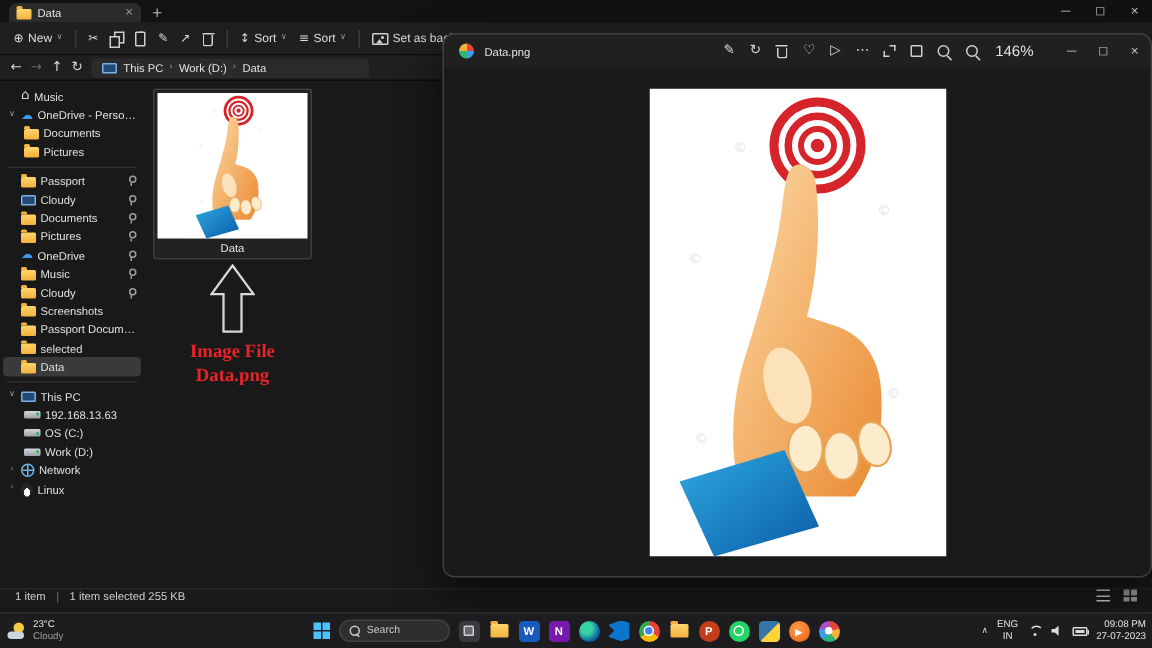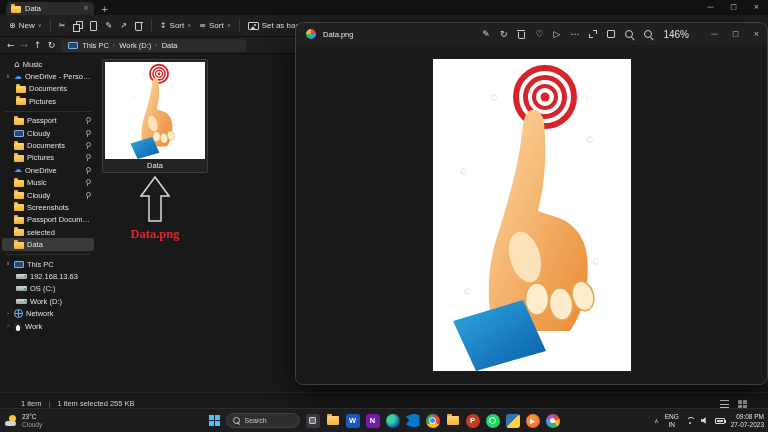--- a/index.html
+++ b/index.html
@@ -58,21 +58,21 @@
   .icimg{width:11px;height:8px;border:1px solid #cfcfcf;border-radius:1px;position:relative;overflow:hidden;flex:none}
   .icimg::before{content:"";position:absolute;left:1px;bottom:-1px;border-left:3px solid transparent;border-right:3px solid transparent;border-bottom:4px solid #cfcfcf}
   .icimg::after{content:"";position:absolute;right:1.2px;top:1.2px;width:2px;height:2px;border-radius:50%;background:#cfcfcf}
   
   .emain{flex:1;position:relative;min-width:0}
   .card{position:absolute;left:6px;top:5px;width:106px;border:1px solid #3d3d3d;background:#222;padding:2px 2px 0;border-radius:2px}
   .imgbox{width:100px;height:97px;background:#fff;display:flex;align-items:center;justify-content:center;margin:0 auto;overflow:hidden}
   .flabel{text-align:center;font-size:7.5px;color:#e8e8e8;padding:2px 0 2px}
   .uparrow{position:absolute;left:44px;top:122px}
   .ann{position:absolute;left:0;top:172px;width:118px;text-align:center;font-family:"Liberation Serif",serif;font-weight:bold;color:#e8242a;font-size:12.5px;line-height:1.3}
-  .status{height:16px;display:flex;align-items:flex-end;gap:7px;padding:0 21px;font-size:7.5px;color:#cfcfcf;background:#191919;border-top:1px solid #262626}
+  .status{height:16px;display:flex;align-items:flex-start;gap:7px;padding:0 10px;font-size:7.5px;color:#cfcfcf;background:#191919;border-top:1px solid #262626}
   .status .d{color:#6e6e6e}
   .views{margin-left:auto;display:flex;gap:9px;align-items:center}
   .v-list{width:9px;height:8px;display:flex;flex-direction:column;justify-content:space-between}
   .v-list i{height:1px;background:#cfcfcf;display:block}
   .v-thumb{width:9px;height:8px;display:grid;grid-template-columns:1fr 1fr;gap:1px}
   .v-thumb i{background:#9a9a9a;border-radius:.5px;display:block}
 
   
   .photos{position:absolute;left:295px;top:22px;width:473px;height:363px;background:#202020;border:1px solid #404040;border-radius:8px;box-shadow:0 10px 28px rgba(0,0,0,.6);display:flex;flex-direction:column;overflow:hidden}
   .ptitle{height:22px;display:flex;align-items:center;gap:7px;padding-left:10px;font-size:7.5px;color:#e4e4e4;flex:none}
@@ -339,37 +339,38 @@
           <span class="t">Work (D:)</span>
         </div>
       <div class="si">
           <span class="chev g">›</span>
           <span class="icg"></span>
           <span class="t">Network</span>
         </div>
       <div class="si">
           <span class="chev g">›</span>
           <span class="icp"></span>
-          <span class="t">Work</span>
+          <span class="t">Linux</span>
         </div>
     </div>
 
     <div class="emain">
       <div class="card">
         <div class="imgbox">
           <svg viewBox="0 0 198 312" style="width:62px;height:97px">
               <use href="#handscene"></use>
             </svg>
         </div>
         <div class="flabel">Data</div>
       </div>
       <svg class="uparrow" width="30" height="46">
         <polygon points="15,1 29,20 21,20 21,45 9,45 9,20 1,20" fill="#1b1b1b" stroke="#d9d9d9" stroke-width="1.5"></polygon>
       </svg>
       <div class="ann">
+        <div>Image File</div>
         <div>Data.png</div>
       </div>
     </div>
   </div>
 
   <div class="status">
     <span>1 item</span>
     <span class="d">|</span>
     <span>1 item selected 255 KB</span>
     <div class="views">

